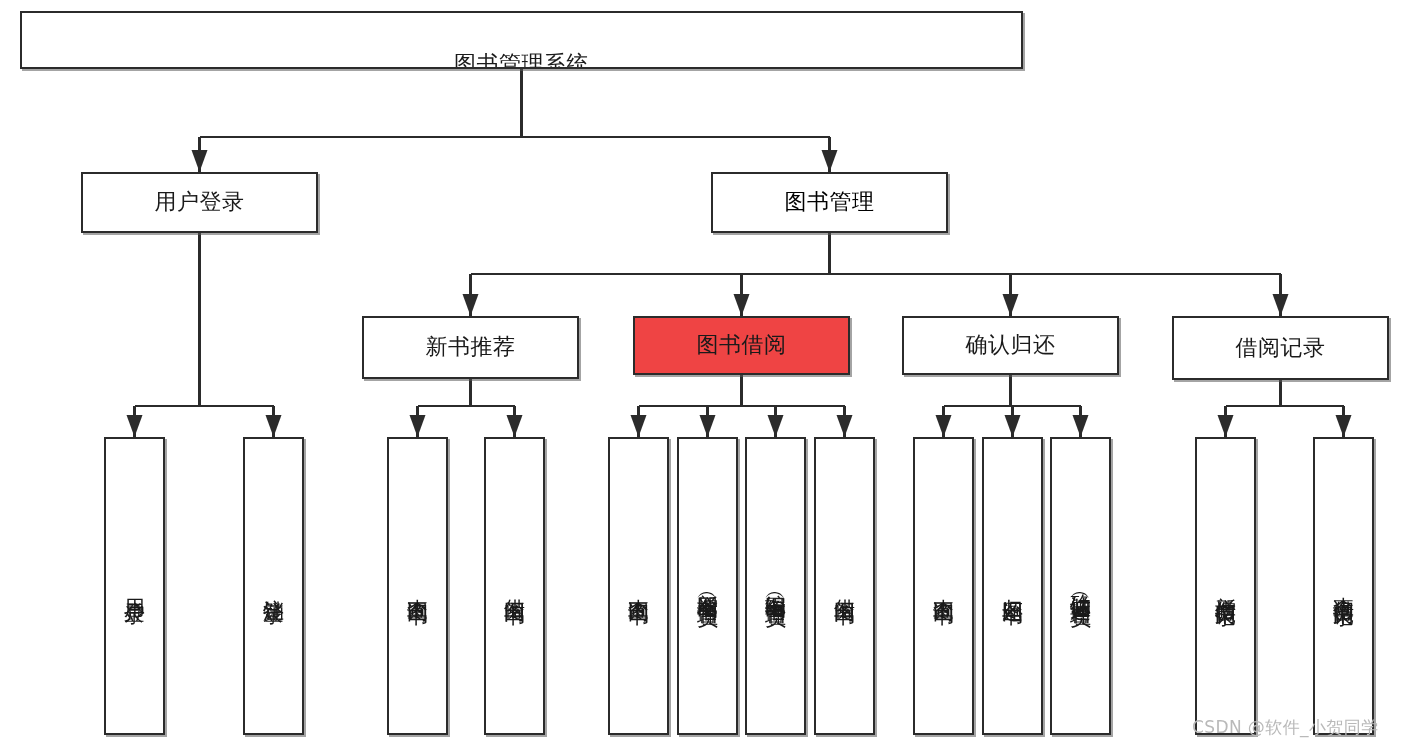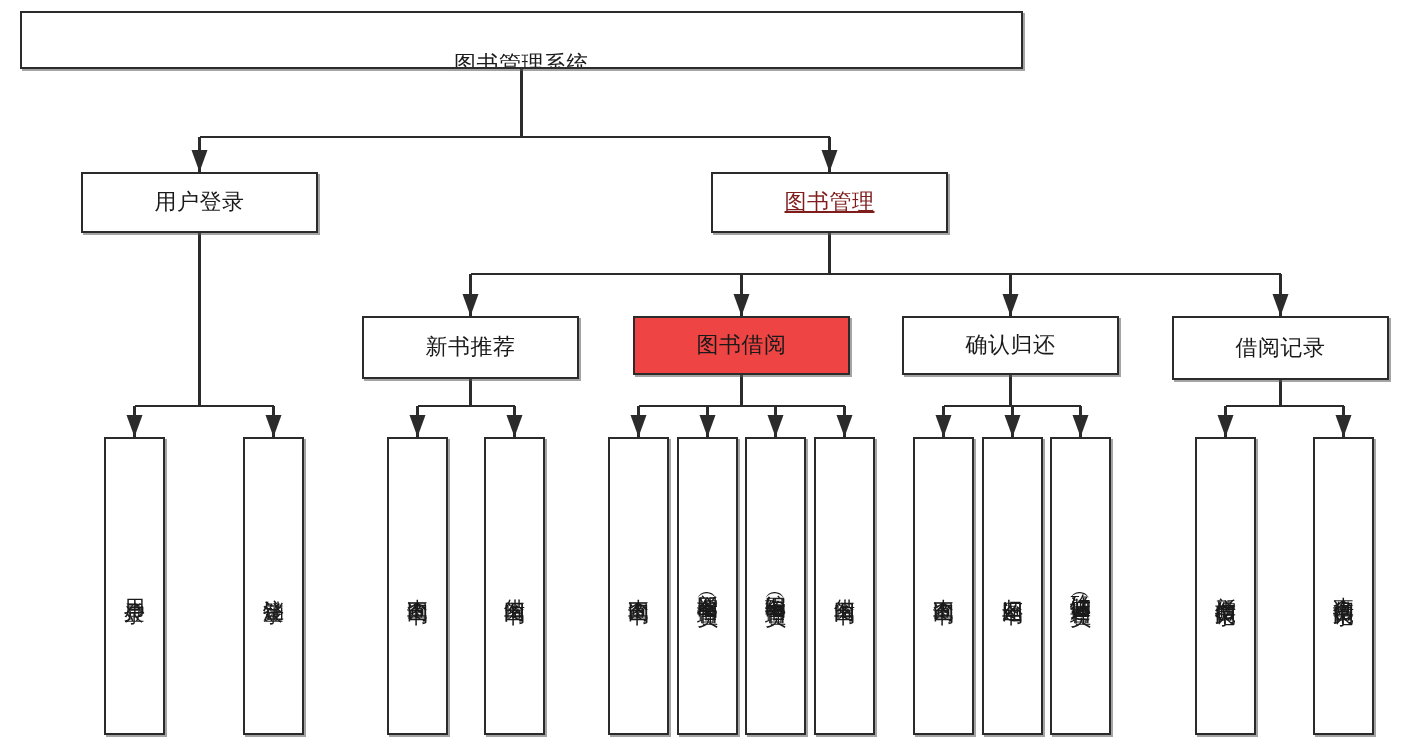--- a/index.html
+++ b/index.html
@@ -128,21 +128,21 @@
       <polygon points="1335.5,415 1351.5,415 1343.5,437" fill="#2b2b2b"></polygon>
     </svg>
   <div id="node-layer">
       <div class="node-box root" style="left: 20px; top: 11px; width: 1003px; height: 58px; border-color: rgb(43, 43, 43); background: rgb(255, 255, 255);">
         <div class="node-label" style="color: rgb(26, 26, 26); margin-top: 48px;">图书管理系统</div>
       </div>
       <div class="node-box level1" style="left: 81px; top: 172px; width: 237px; height: 61px; border-color: rgb(43, 43, 43); background: rgb(255, 255, 255);">
         <div class="node-label" style="color: rgb(26, 26, 26);">用户登录</div>
       </div>
       <div class="node-box level1" style="left: 711px; top: 172px; width: 237px; height: 61px; border-color: rgb(43, 43, 43); background: rgb(255, 255, 255);">
-        <div class="node-label" style="color: #7f1d1d; text-decoration: underline;">图书管理</div>
+        <div class="node-label" style="color: #000000;">图书管理</div>
       </div>
       <div class="node-box level2" style="left: 362px; top: 316px; width: 217px; height: 63px; border-color: rgb(43, 43, 43); background: rgb(255, 255, 255);">
         <div class="node-label" style="color: rgb(26, 26, 26);">新书推荐</div>
       </div>
       <div class="node-box level2" style="left: 633px; top: 316px; width: 217px; height: 59px; border-color: rgb(43, 43, 43); background: #ef4444;">
         <div class="node-label" style="color: rgb(26, 26, 26);">图书借阅</div>
       </div>
       <div class="node-box level2" style="left: 902px; top: 316px; width: 217px; height: 59px; border-color: rgb(43, 43, 43); background: rgb(255, 255, 255);">
         <div class="node-label" style="color: rgb(26, 26, 26);">确认归还</div>
       </div>
@@ -182,13 +182,14 @@
       <div class="node-box level3 vertical" style="left: 1050px; top: 437px; width: 61px; height: 298px; border-color: rgb(43, 43, 43); background: rgb(255, 255, 255);">
         <div class="node-label" style="color: rgb(26, 26, 26);">确认归还（管理员）</div>
       </div>
       <div class="node-box level3 vertical" style="left: 1195px; top: 437px; width: 61px; height: 298px; border-color: rgb(43, 43, 43); background: rgb(255, 255, 255);">
         <div class="node-label" style="color: rgb(26, 26, 26);">新增借阅记录</div>
       </div>
       <div class="node-box level3 vertical" style="left: 1313px; top: 437px; width: 61px; height: 298px; border-color: rgb(43, 43, 43); background: rgb(255, 255, 255);">
         <div class="node-label" style="color: rgb(26, 26, 26);">查询借阅记录</div>
       </div>
     </div>
+  <div class="watermark" style="left: 1192px; top: 716px;">CSDN @软件_小贺同学</div>
 </div>
 
 </body></html>

